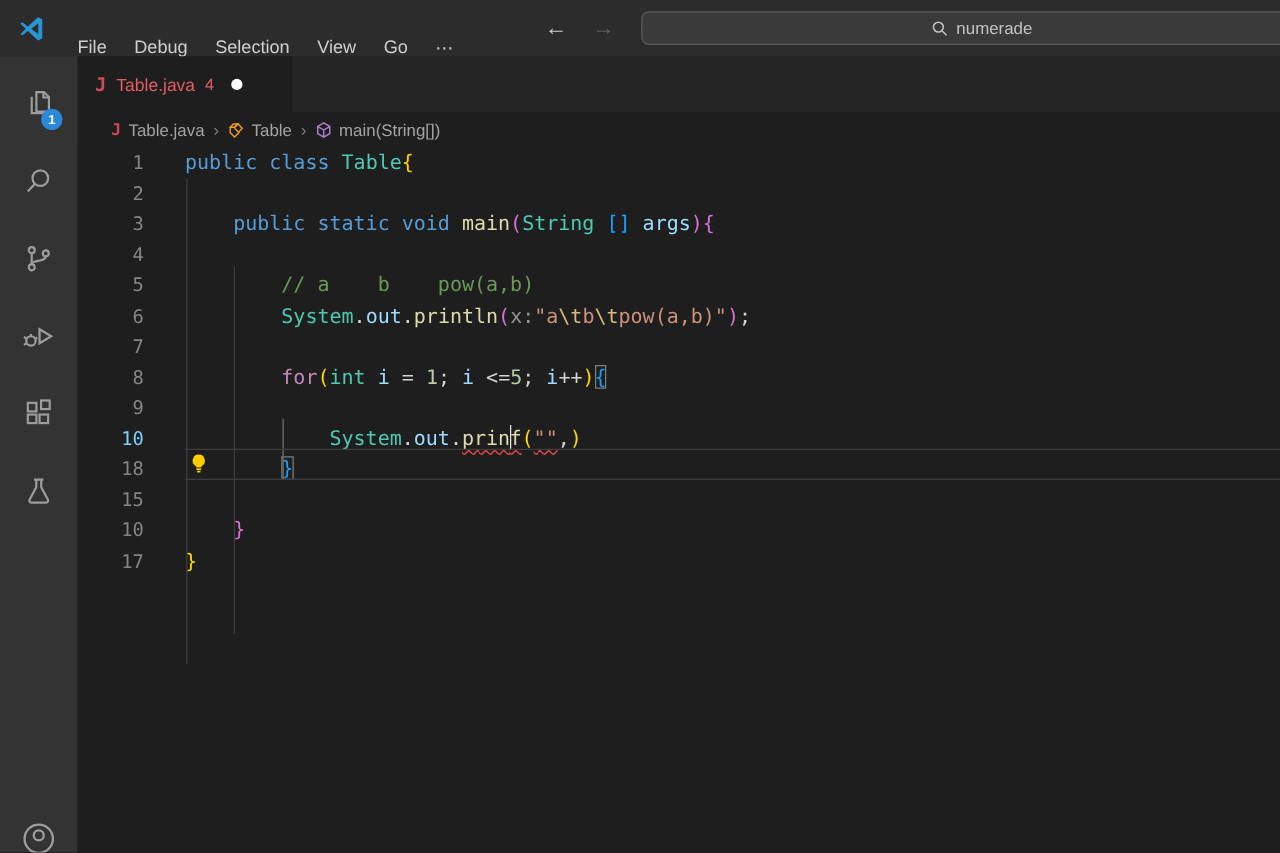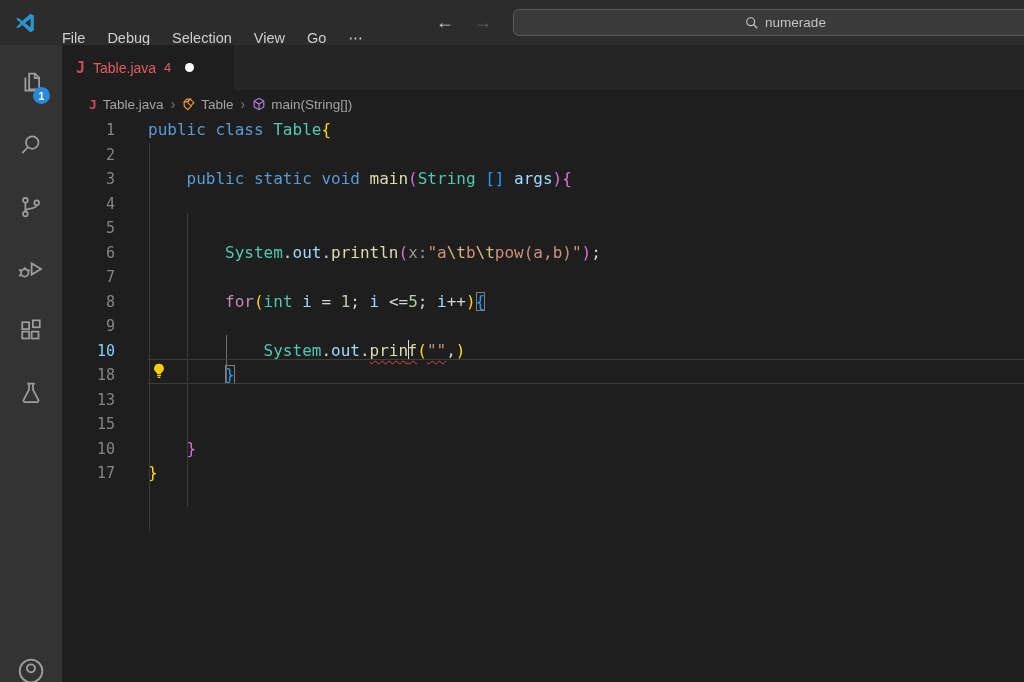--- a/index.html
+++ b/index.html
@@ -207,28 +207,27 @@
         <div class="indent-guide" style="left:87px; top:24.5px; height:388.5px;"></div>
         <div class="indent-guide" style="left:125px; top:94.5px; height:294px;"></div>
         <div class="indent-guide active" style="left:164px; top:217px; height:49px;"></div>
         <div class="current-line" style="top:241px;"></div>
 
         <div>
             <div class="code-row"><span class="ln">1</span><span class="code-text"><span style="color: rgb(86, 156, 214);">public class </span><span style="color: rgb(78, 201, 176);">Table</span><span style="color: rgb(255, 215, 0);">{</span></span></div>
             <div class="code-row"><span class="ln">2</span><span class="code-text"></span></div>
             <div class="code-row"><span class="ln">3</span><span class="code-text"><span style="color: rgb(212, 212, 212);">    </span><span style="color: rgb(86, 156, 214);">public static void </span><span style="color: rgb(220, 220, 170);">main</span><span style="color: rgb(218, 112, 214);">(</span><span style="color: rgb(78, 201, 176);">String</span><span style="color: rgb(212, 212, 212);"> </span><span style="color: rgb(23, 159, 255);">[]</span><span style="color: rgb(212, 212, 212);"> </span><span style="color: rgb(156, 220, 254);">args</span><span style="color: rgb(218, 112, 214);">){</span></span></div>
             <div class="code-row"><span class="ln">4</span><span class="code-text"></span></div>
-            <div class="code-row"><span class="ln">5</span><span class="code-text"><span style="color: rgb(212, 212, 212);">        </span></span></div>
+            <div class="code-row"><span class="ln">5</span><span class="code-text"><span style="color: rgb(212, 212, 212);">        </span><span style="color: rgb(106, 153, 85);">// a    b    pow(a,b)</span></span></div>
             <div class="code-row"><span class="ln">6</span><span class="code-text"><span style="color: rgb(212, 212, 212);">        </span><span style="color: rgb(78, 201, 176);">System</span><span style="color: rgb(212, 212, 212);">.</span><span style="color: rgb(156, 220, 254);">out</span><span style="color: rgb(212, 212, 212);">.</span><span style="color: rgb(220, 220, 170);">println</span><span style="color: rgb(218, 112, 214);">(</span><span style="color: rgb(150, 150, 150);">x:</span><span style="color: rgb(206, 145, 120);">"a</span><span style="color: rgb(215, 186, 125);">\t</span><span style="color: rgb(206, 145, 120);">b</span><span style="color: rgb(215, 186, 125);">\t</span><span style="color: rgb(206, 145, 120);">pow(a,b)"</span><span style="color: rgb(218, 112, 214);">)</span><span style="color: rgb(212, 212, 212);">;</span></span></div>
             <div class="code-row"><span class="ln">7</span><span class="code-text"></span></div>
             <div class="code-row"><span class="ln">8</span><span class="code-text"><span style="color: rgb(212, 212, 212);">        </span><span style="color: rgb(197, 134, 192);">for</span><span style="color: rgb(255, 215, 0);">(</span><span style="color: rgb(78, 201, 176);">int</span><span style="color: rgb(212, 212, 212);"> </span><span style="color: rgb(156, 220, 254);">i</span><span style="color: rgb(212, 212, 212);"> = </span><span style="color: rgb(181, 206, 168);">1</span><span style="color: rgb(212, 212, 212);">; </span><span style="color: rgb(156, 220, 254);">i</span><span style="color: rgb(212, 212, 212);"> &lt;=</span><span style="color: rgb(181, 206, 168);">5</span><span style="color: rgb(212, 212, 212);">; </span><span style="color: rgb(156, 220, 254);">i</span><span style="color: rgb(212, 212, 212);">++</span><span style="color: rgb(255, 215, 0);">)</span><span class="boxed" style="color: rgb(23, 159, 255);">{</span></span></div>
             <div class="code-row"><span class="ln">9</span><span class="code-text"></span></div>
             <div class="code-row"><span class="ln active">10</span><span class="code-text"><span style="color: rgb(212, 212, 212);">            </span><span style="color: rgb(78, 201, 176);">System</span><span style="color: rgb(212, 212, 212);">.</span><span style="color: rgb(156, 220, 254);">out</span><span style="color: rgb(212, 212, 212);">.</span><span class="sq" style="color: rgb(220, 220, 170);">prin</span><span class="cursor"></span><span class="sq" style="color: rgb(220, 220, 170);">f</span><span style="color: rgb(255, 215, 0);">(</span><span class="sq" style="color: rgb(206, 145, 120);">""</span><span style="color: rgb(212, 212, 212);">,</span><span style="color: rgb(255, 215, 0);">)</span></span></div>
             <div class="code-row"><span class="ln">18</span><span class="code-text"><span style="color: rgb(212, 212, 212);">        </span><span class="boxed" style="color: rgb(23, 159, 255);">}</span></span></div>
-            <div class="code-row"><span class="ln">13</span><span class="code-text"></span></div>
             <div class="code-row"><span class="ln">15</span><span class="code-text"></span></div>
             <div class="code-row"><span class="ln">10</span><span class="code-text"><span style="color: rgb(212, 212, 212);">    </span><span style="color: rgb(218, 112, 214);">}</span></span></div>
             <div class="code-row"><span class="ln">17</span><span class="code-text"><span style="color: rgb(255, 215, 0);">}</span></span></div>
           </div>
 
         <svg class="lightbulb" style="top:244px;" viewBox="0 0 16 16">
           <path fill="#ffcc00" d="M8 1.5a4.3 4.3 0 00-2.4 7.9c.4.3.7.8.7 1.3h3.4c0-.5.3-1 .7-1.3A4.3 4.3 0 008 1.5z"></path>
           <rect x="6.3" y="11.3" width="3.4" height="1.2" fill="#ffcc00"></rect>
           <rect x="6.8" y="13" width="2.4" height="1.2" fill="#ffcc00"></rect>
         </svg>

